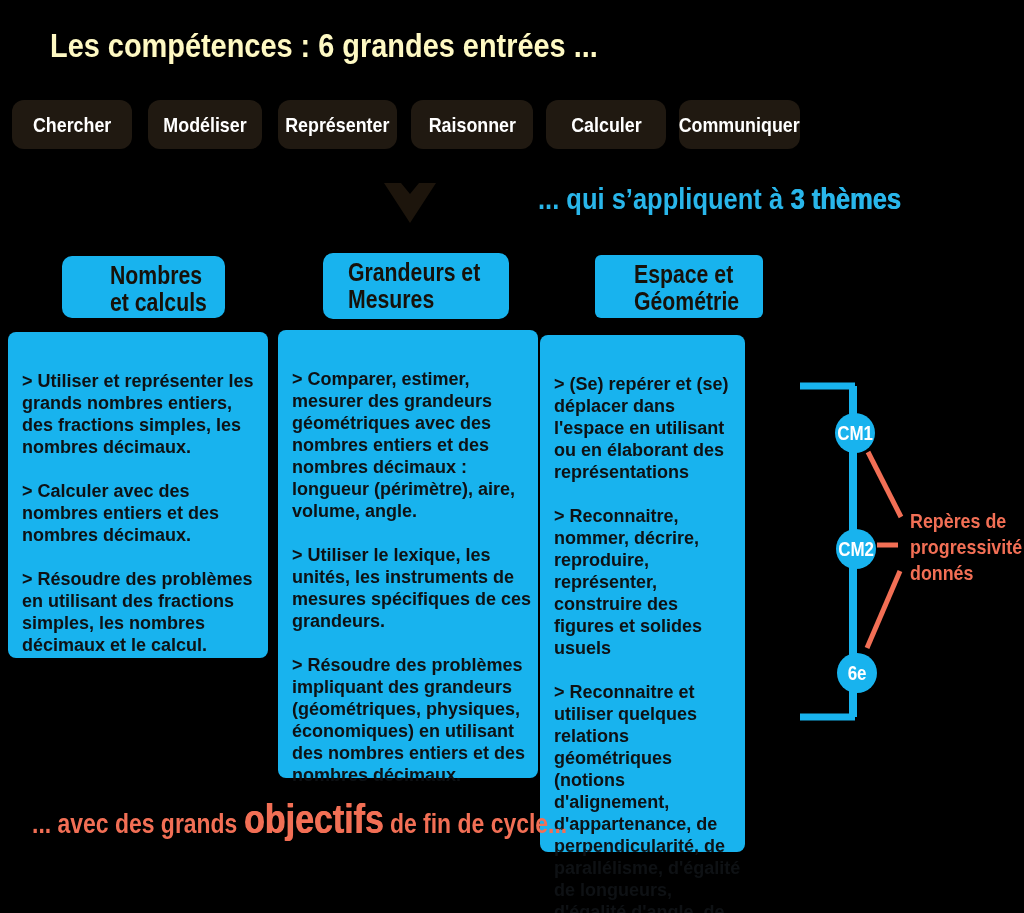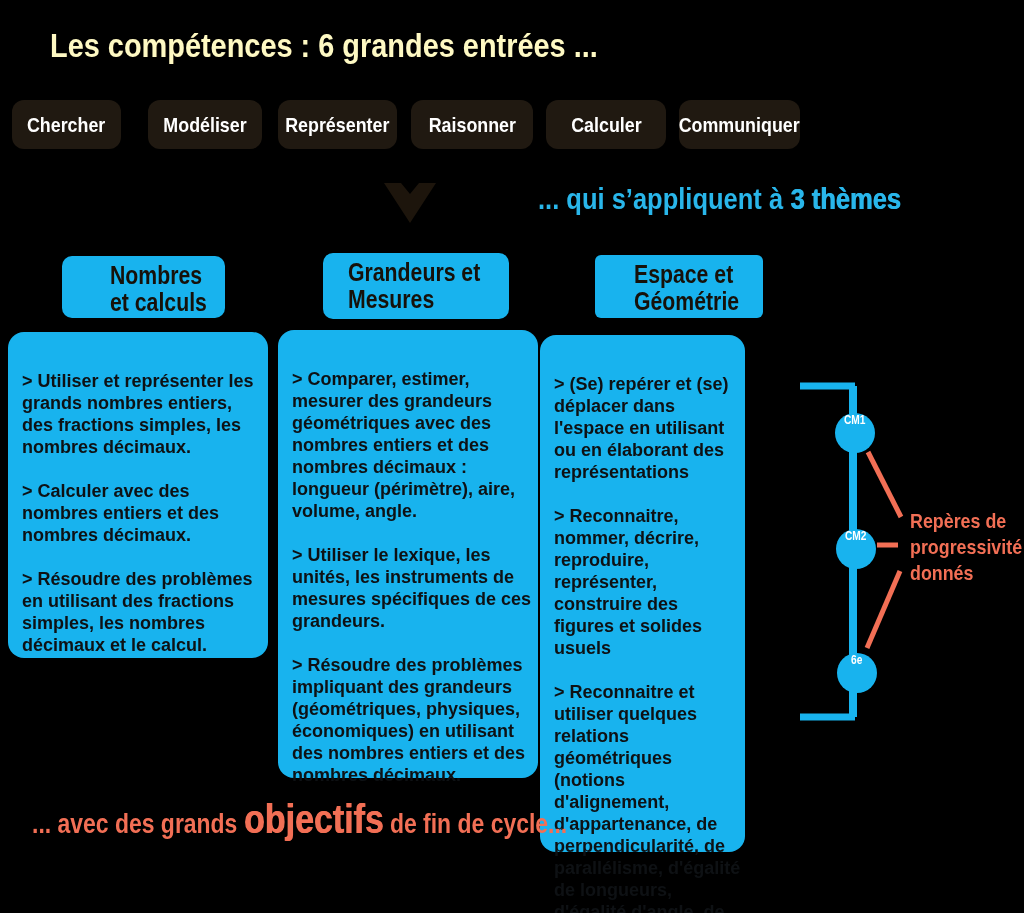--- a/index.html
+++ b/index.html
@@ -16,44 +16,44 @@
 
   .arrow{position:absolute;left:384px;top:183px;}
 
   .caption{position:absolute;left:538px;top:182px;font-size:30px;font-weight:700;color:#29b6ea;}
   .caption .emph{text-shadow:0.8px 0 0 #29b6ea;}
 
   .theme-head{position:absolute;background:#18b3ee;border-radius:10px;color:#16110a;
               font-size:25px;line-height:27px;font-weight:700;box-sizing:border-box;padding-top:6px;}
   .theme-head .cond{display:block;}
 
-  .theme-box{position:absolute;background:#18b3ee;border-radius:16px;box-sizing:border-box;
+  .theme-box{position:absolute;background:#18b3ee;border-radius:8px;box-sizing:border-box;
              padding:38px 3px 20px 14px;color:#0e1114;font-size:18px;line-height:22px;font-weight:700;}
   .theme-box p{margin:0 0 22px 0;}
   .theme-box p:last-child{margin-bottom:0;}
 
   .level{position:absolute;width:40px;height:40px;border-radius:50%;background:#18b3ee;color:#ffffff;
-         font-size:12px;font-weight:700;display:flex;align-items:flex-start;justify-content:center;}
+         font-size:20px;font-weight:700;display:flex;align-items:center;justify-content:center;}
 
   .prog-label{position:absolute;left:910px;top:508px;color:#f26f55;font-size:21px;line-height:26px;font-weight:700;}
   .prog-label .cond{display:block;}
 
   .footer{position:absolute;left:32px;top:797px;color:#f26f55;font-weight:700;font-size:27px;}
   .footer .big{font-size:40px;text-shadow:0.8px 0 0 #f26f55;}
 
   svg{display:block;}
 </style>
 </head>
 <body>
 
 <div class="stage">
 
   <div class="title"><span class="cond"><span>Les </span><span class="emph">compétences</span><span> : 6 grandes entrées ...</span></span></div>
 
-  <div class="pill" style="left:12px;width:109px;">
+  <div class="pill" style="left:12px;width:120px;">
       <span class="cond-c">Chercher</span>
     </div>
   <div class="pill" style="left:148px;width:114px;">
       <span class="cond-c">Modéliser</span>
     </div>
   <div class="pill" style="left:278px;width:119px;">
       <span class="cond-c">Représenter</span>
     </div>
   <div class="pill" style="left:411px;width:122px;">
       <span class="cond-c">Raisonner</span>

